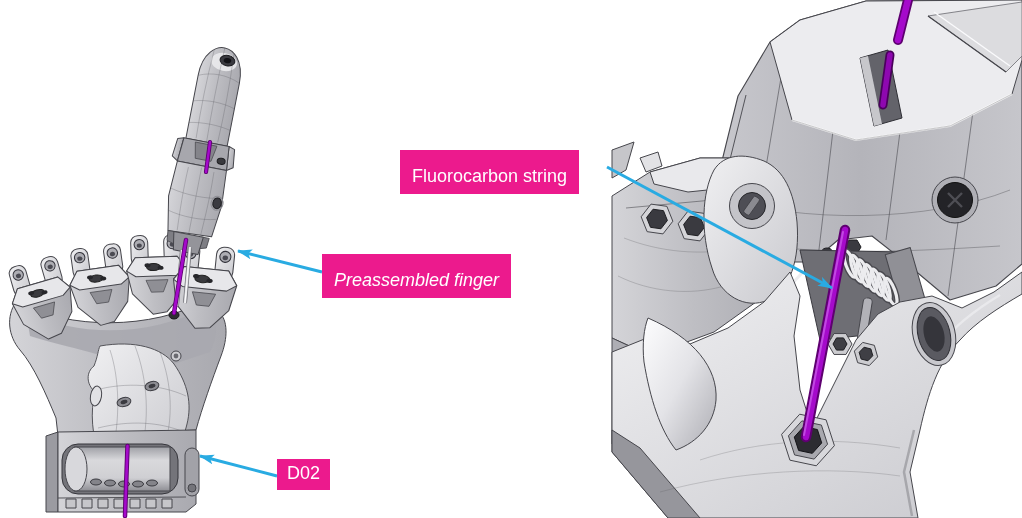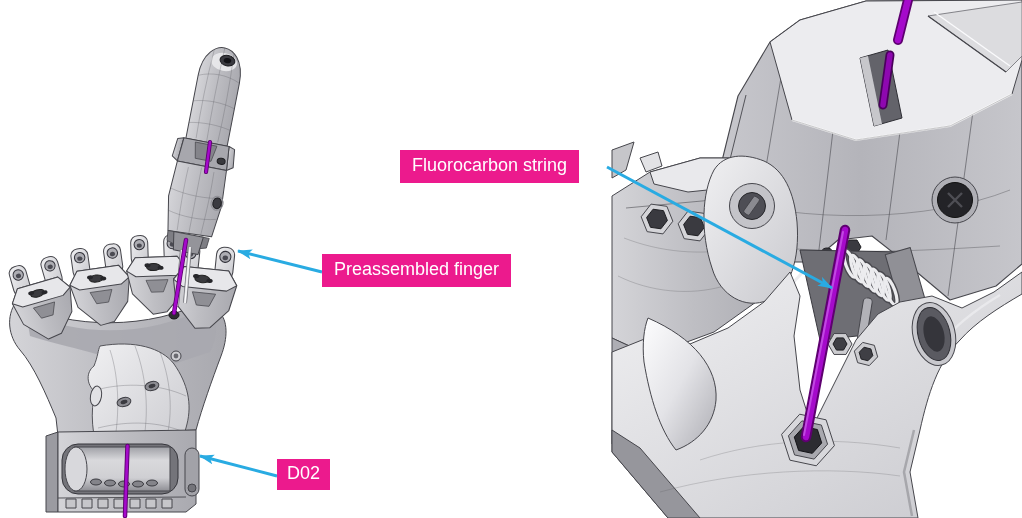--- a/index.html
+++ b/index.html
@@ -10,25 +10,25 @@
     overflow:hidden;
     font-family:"Liberation Sans", sans-serif;
   }
   .canvas svg{position:absolute;left:0;top:0;}
   .anno{
     position:absolute;
     background:#EC1A8D;
     color:#ffffff;
     font-size:18px;
     line-height:1.15;
-    padding:5px 12px 7px 12px;
+    padding:16px 12px 7px 12px;
     white-space:nowrap;
   }
   #label-fs{left:400px;top:150px;}
-  #label-pf{left:322px;top:254px;}
+  #label-pf{left:322px;top:254px;font-style:italic;}
   #label-d02{left:277px;top:459px;padding:4px 10px 6px 10px;text-align:right;}
 </style>
 </head>
 <body>
 
 <div class="canvas">
 
 <svg width="1022" height="518" viewBox="0 0 1022 518" xmlns="http://www.w3.org/2000/svg">
   <defs>
     <linearGradient id="gMid" x1="0" y1="0" x2="1" y2="0">

